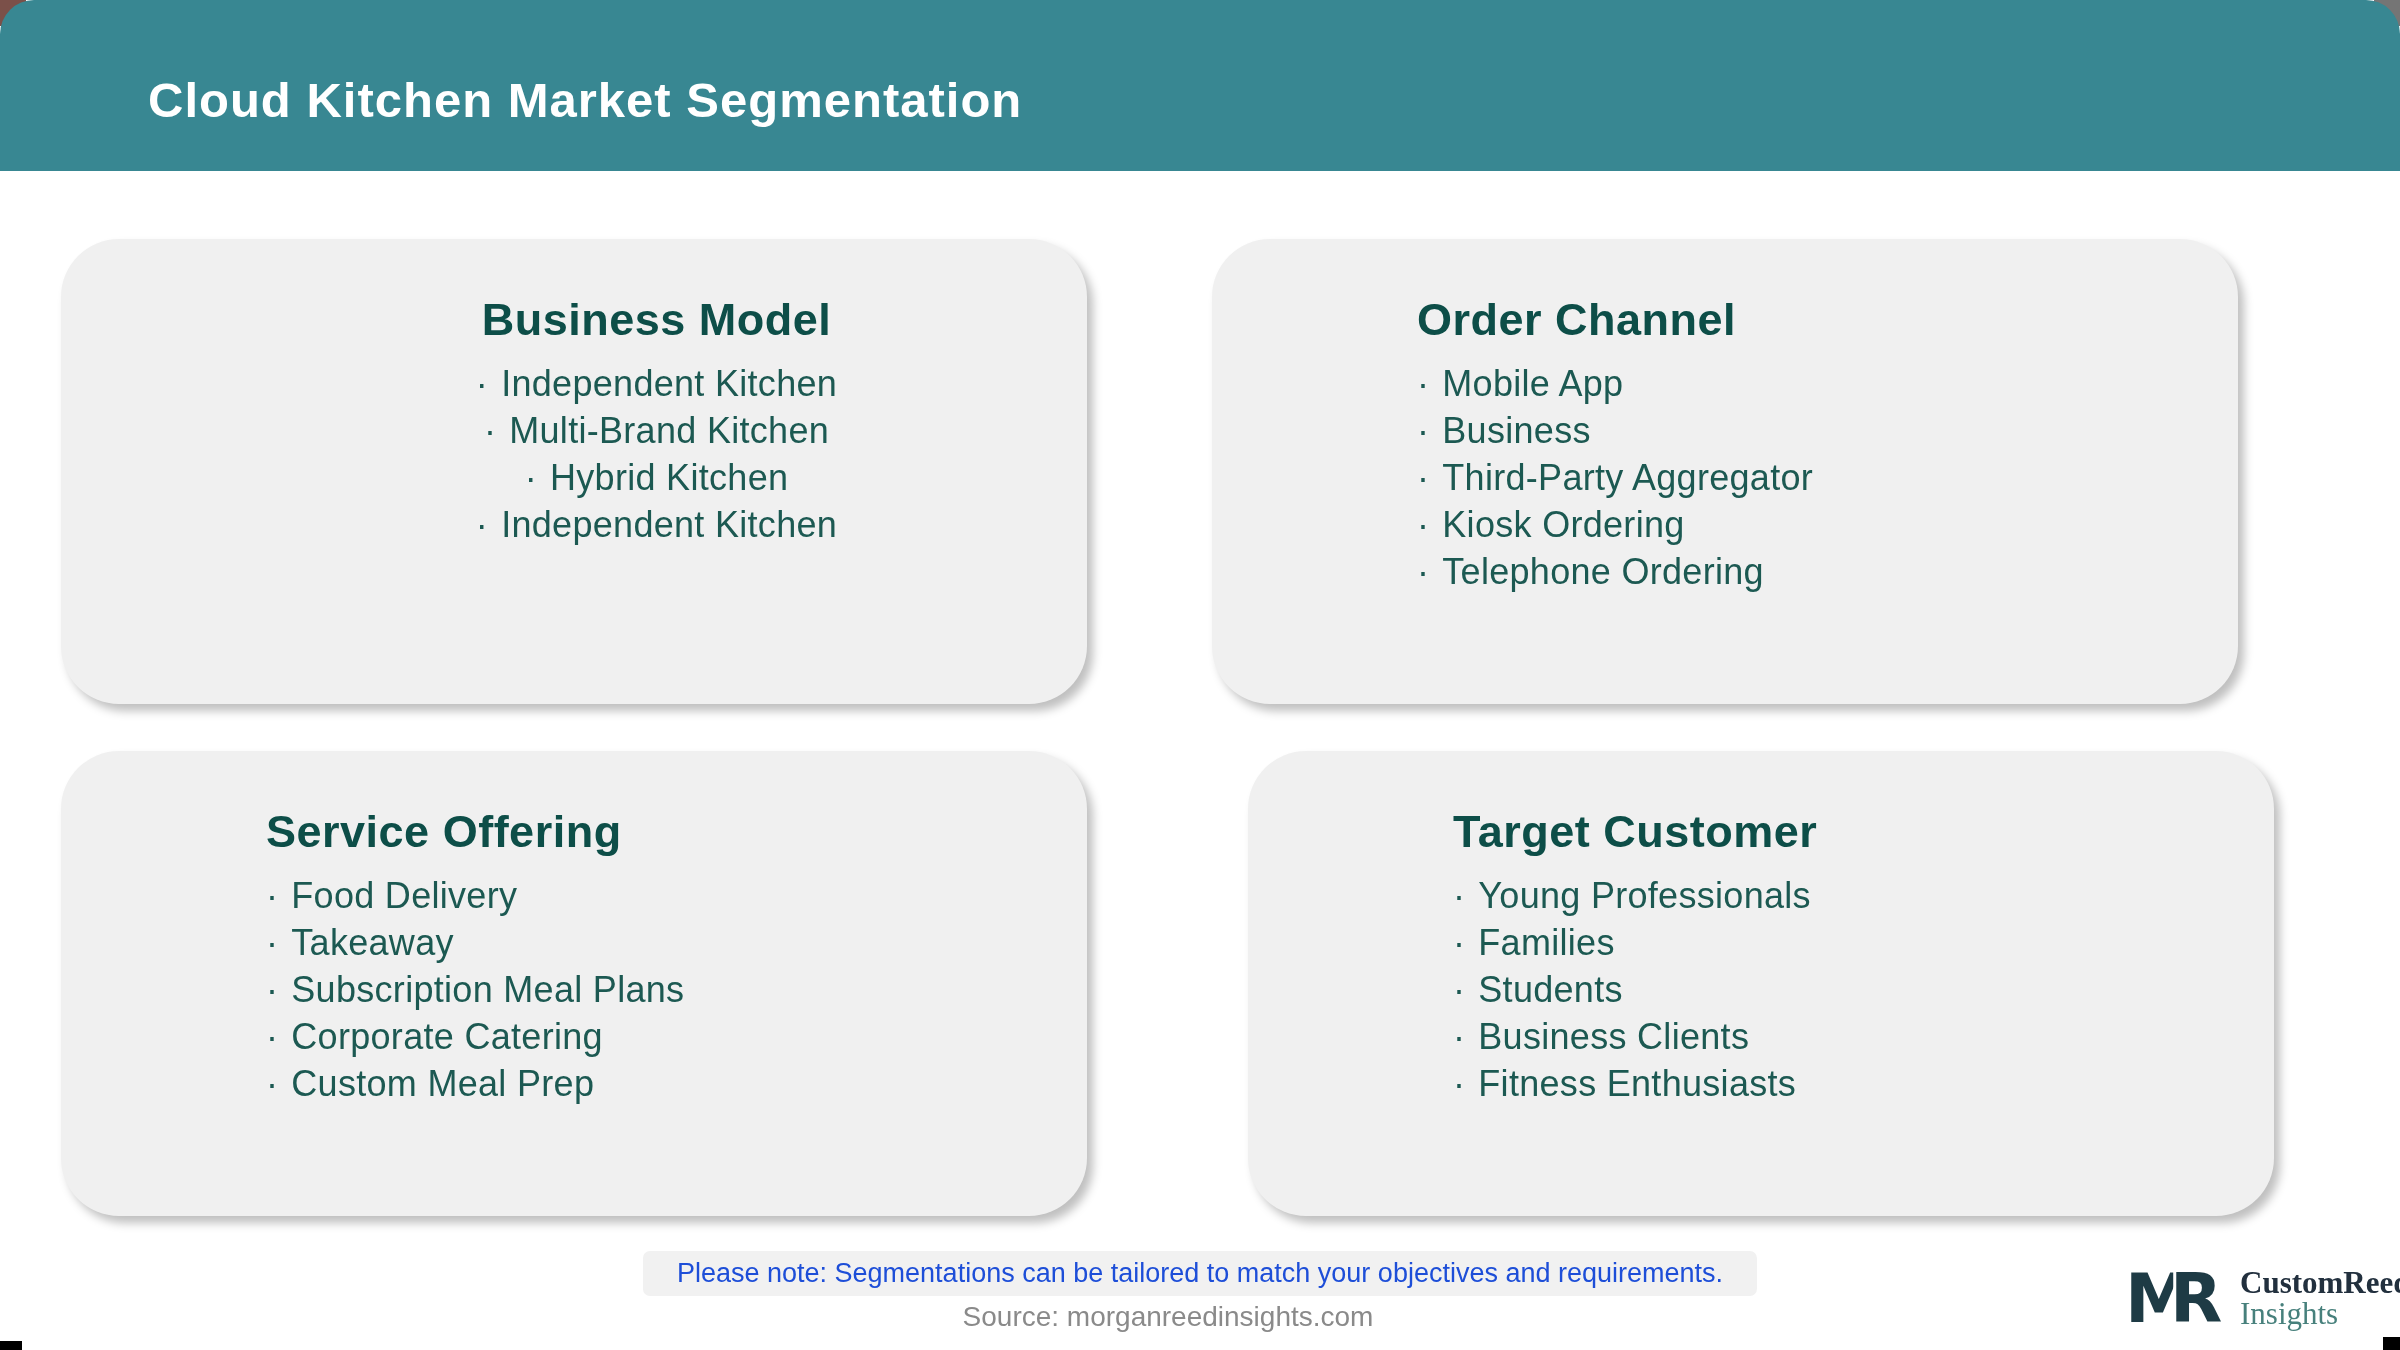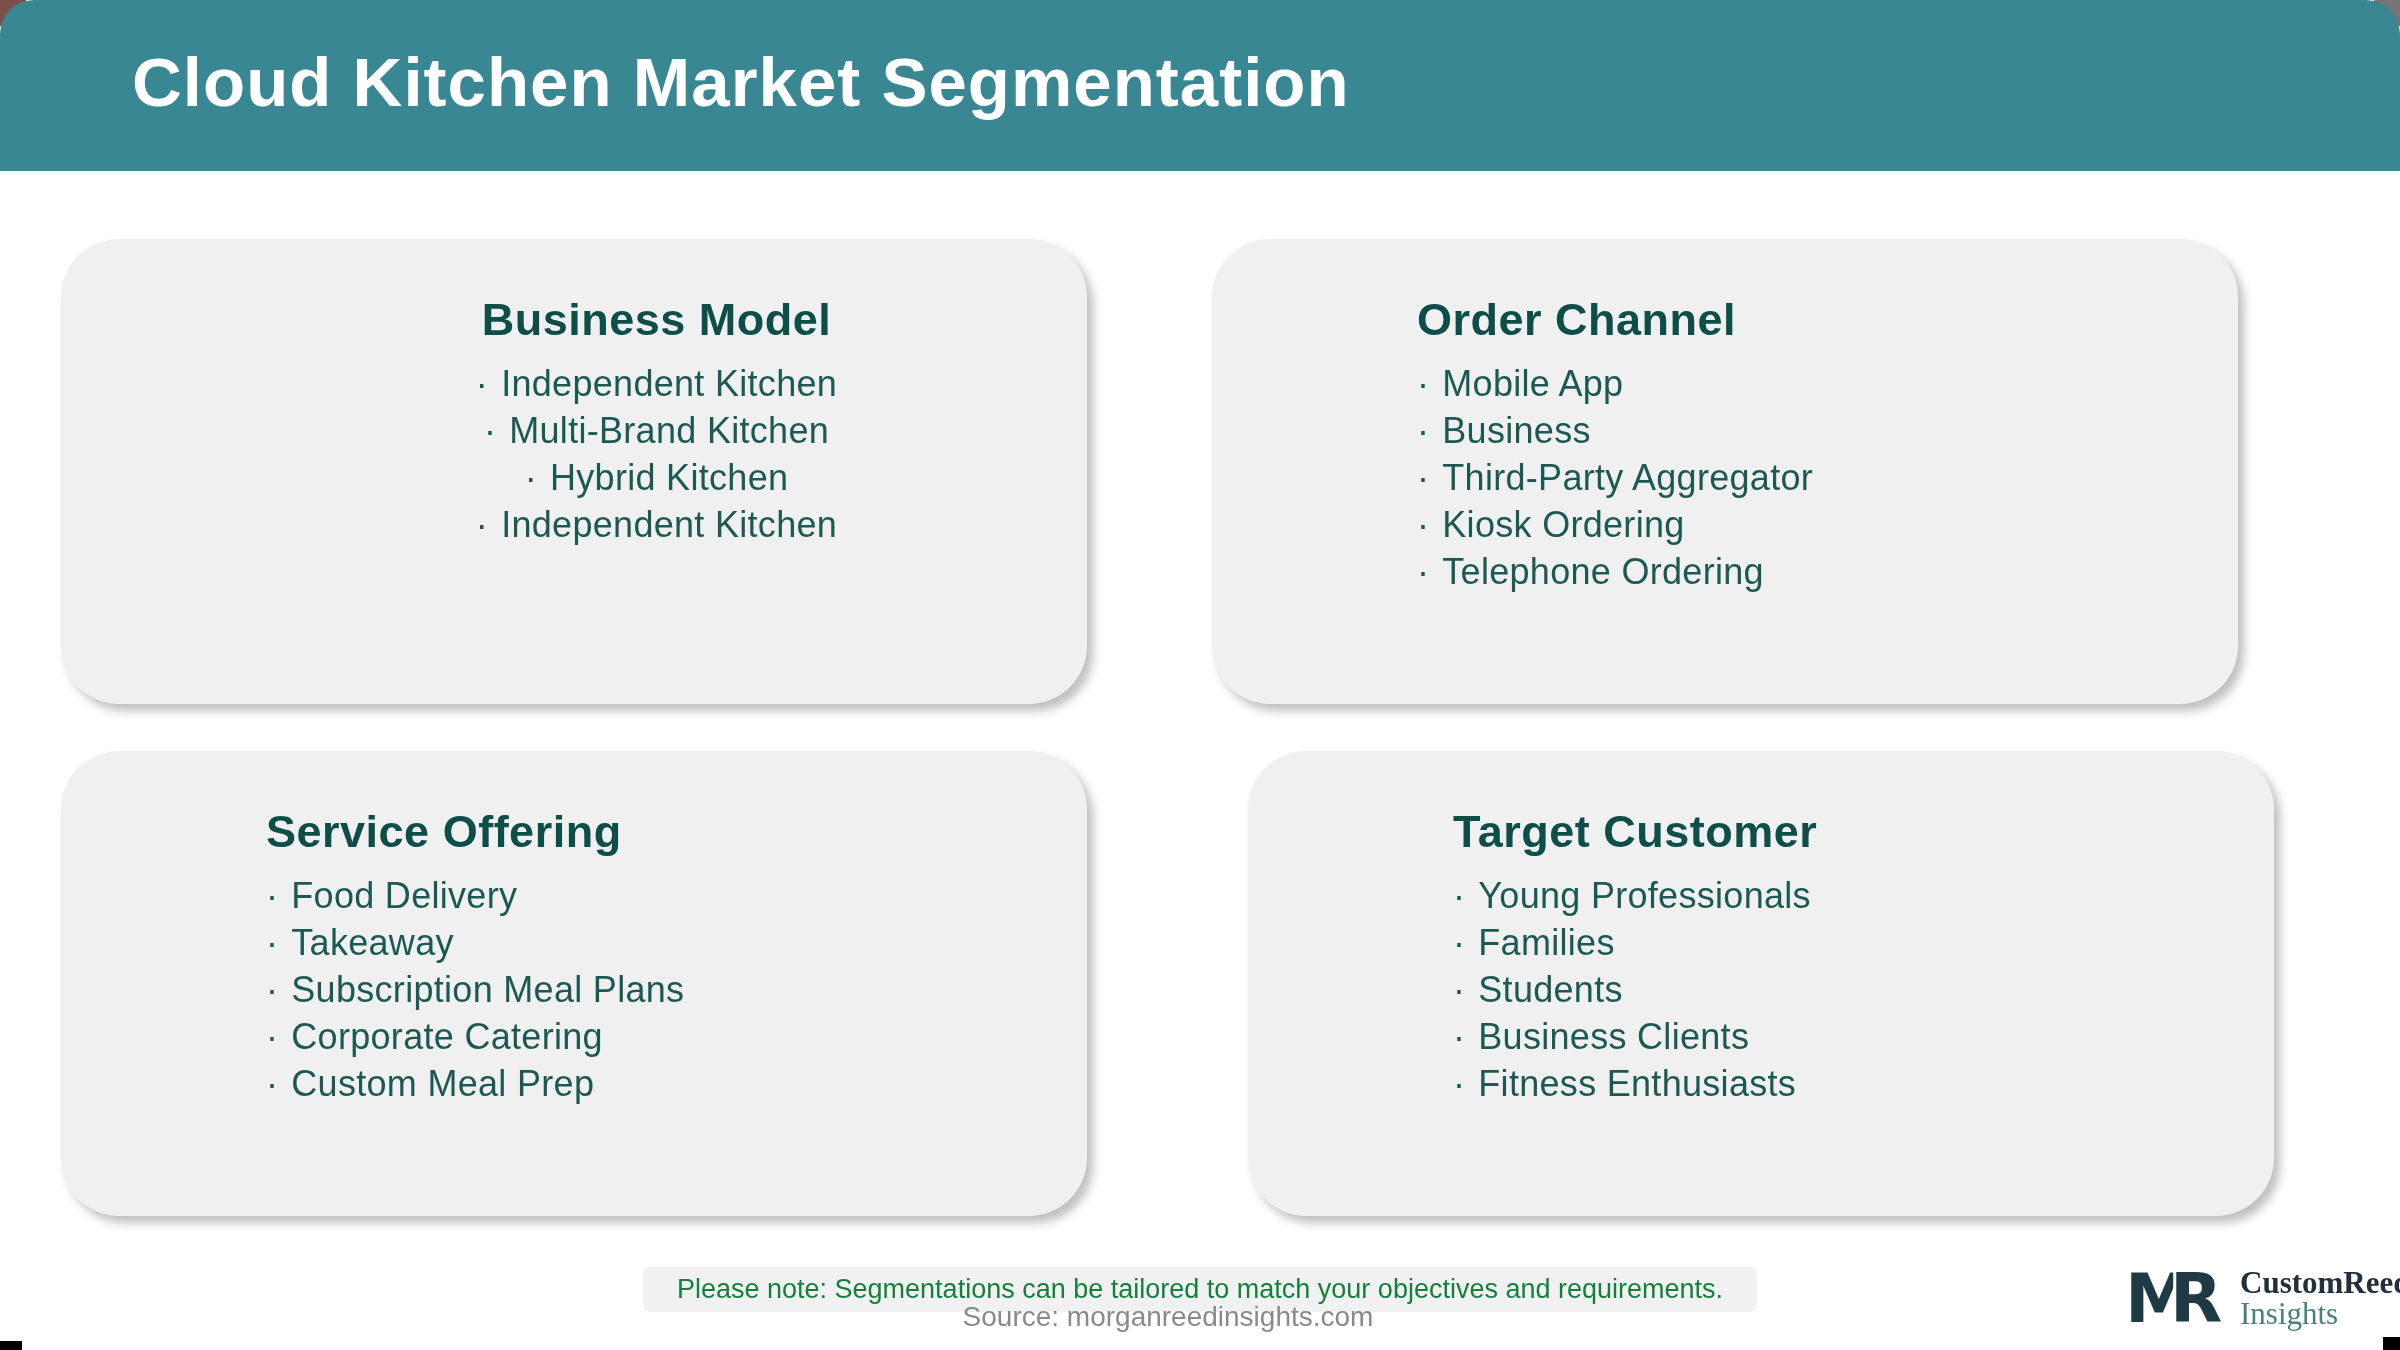--- a/index.html
+++ b/index.html
@@ -15,25 +15,25 @@
   .corner-sliver.left{left:0;background:#7b5049;}
   .corner-sliver.right{right:0;background:#757575;}
   
   .banner{
     position:absolute;left:0;top:0;width:2400px;height:171px;
     background:#388792;
     border-radius:34px 34px 0 0;
     z-index:1;
   }
   .banner h1{
-    margin:0;
+    margin:16px;
     position:absolute;left:132px;top:50%;
     transform:translateY(-54%);
     color:#ffffff;
-    font-size:69px;
+    font-size:49px;
     font-weight:700;
     letter-spacing:1px;
   }
   
   .card{
     position:absolute;
     width:1026px;height:465px;
     background:#f0f0f0;
     border-radius:58px;
     box-shadow:6px 7px 10px rgba(0,0,0,0.25);
@@ -66,23 +66,22 @@
   .note-bar{
     position:absolute;
     top:1251px;left:50%;
     transform:translateX(-50%);
     background:#f1f1f1;
     border-radius:7px;
     height:45px;
     line-height:45px;
     padding:0 34px;
     font-size:27px;
-    color:#15803d;
+    color:#1d4ed8;
     white-space:nowrap;
-    margin-top:16px;
   }
   
   .source-line{
     position:absolute;
     top:1301px;left:16px;width:2304px;
     text-align:center;
     font-size:28px;
     color:#8a8a8a;
   }
   

